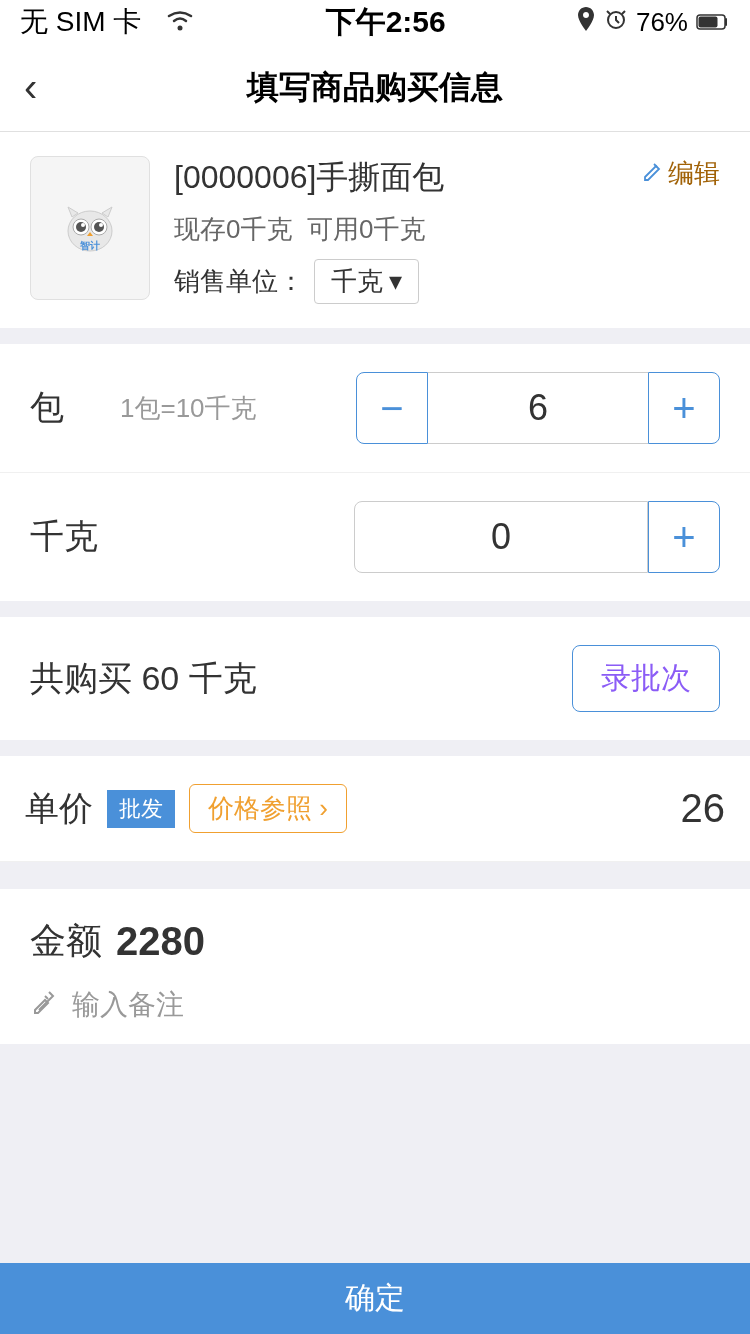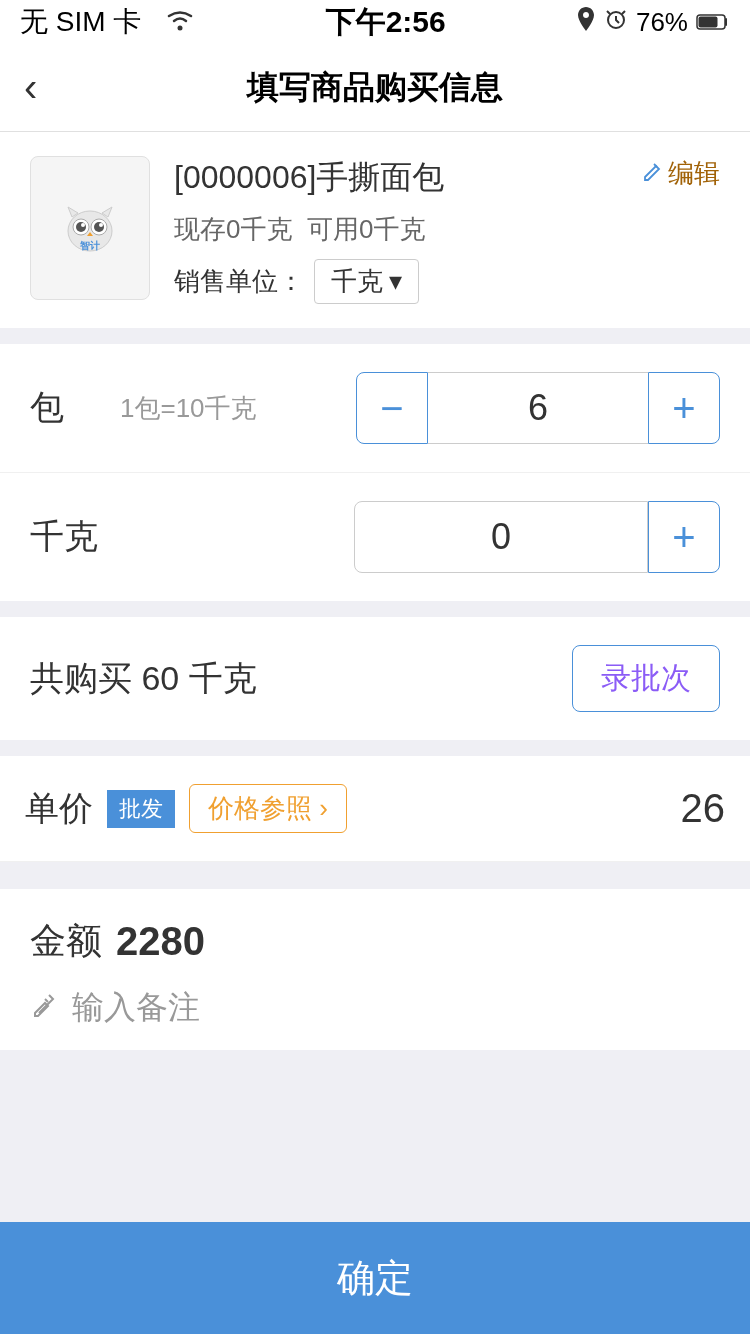--- a/index.html
+++ b/index.html
@@ -260,40 +260,40 @@
       font-size: 40px;
       font-weight: 600;
       color: #333;
       margin-left: 14px;
     }
     .remark-row {
       display: flex;
       align-items: center;
       gap: 14px;
       color: #999;
-      font-size: 32px;
+      font-size: 28px;
     }
 
     
     .bottom-area {
       background: #efeff4;
       flex: 1;
       min-height: 300px;
     }
 
     
     .confirm-btn {
       position: fixed;
       bottom: 0;
       left: 0;
       width: 750px;
-      height: 112px;
+      height: 71px;
       background: #4a90d9;
       color: #fff;
-      font-size: 38px;
+      font-size: 30px;
       font-weight: 500;
       display: flex;
       align-items: center;
       justify-content: center;
       cursor: pointer;
       border: none;
     }
 
     
     .owl-logo {

